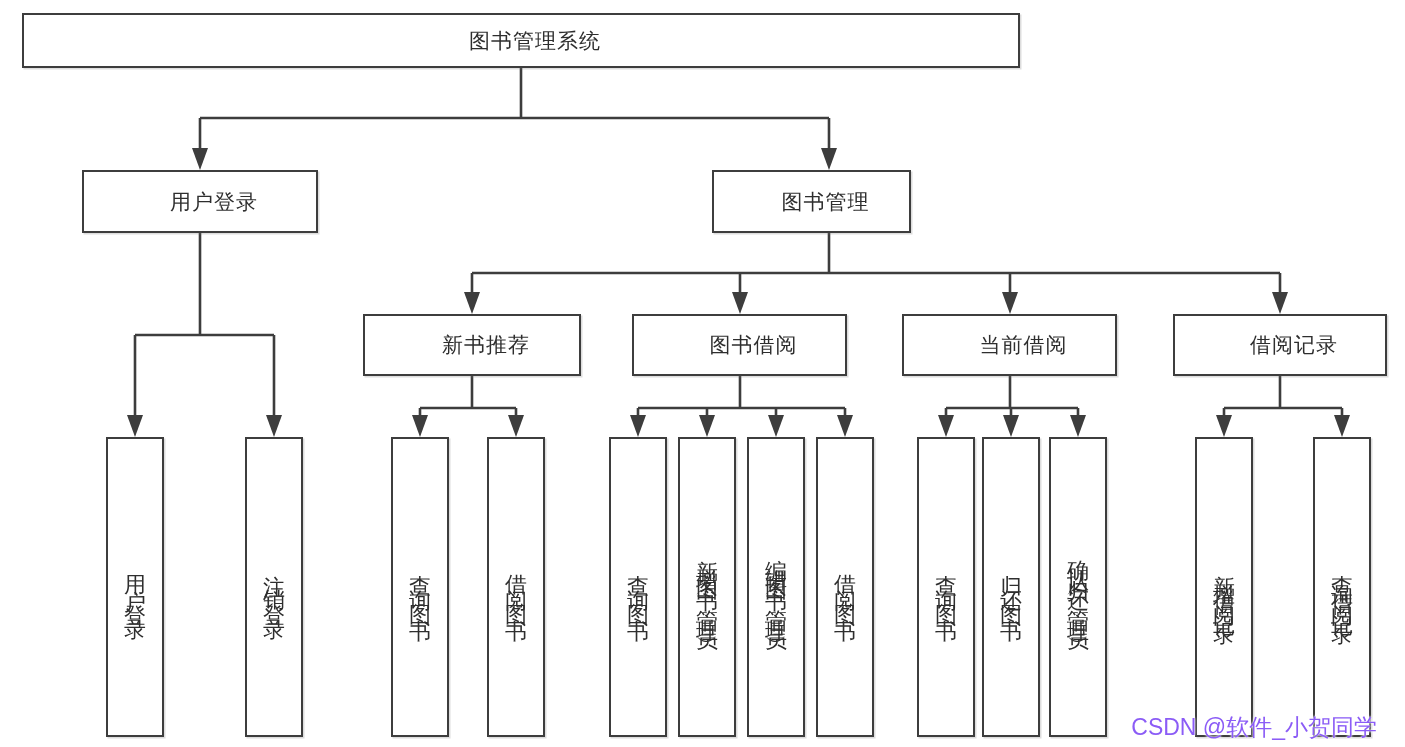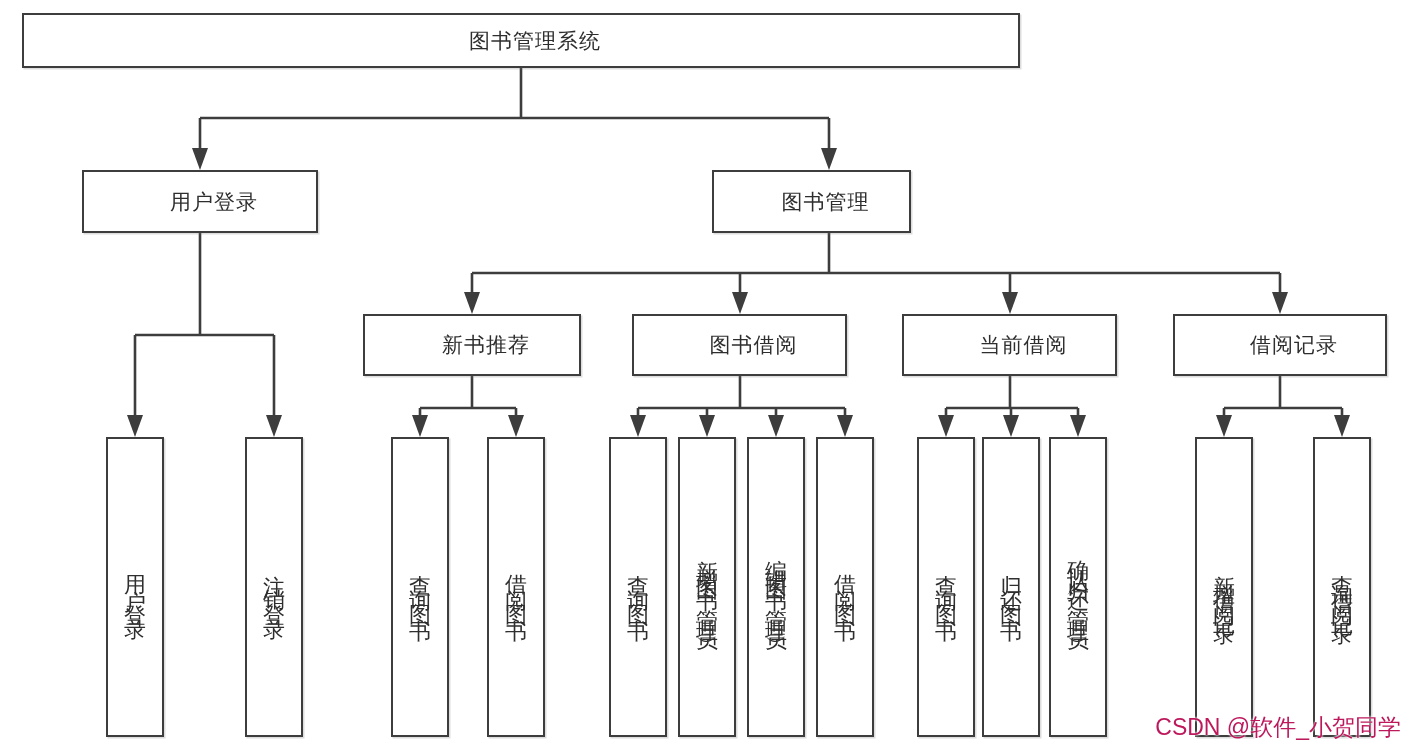--- a/index.html
+++ b/index.html
@@ -50,24 +50,24 @@
     text-orientation: mixed;
     font-size: 22px;
     color: #2e2e2e;
     letter-spacing: 10px;
     line-height: 1;
     white-space: nowrap;
   }
   .leaf.short .vtxt { letter-spacing: 15px; }
   .watermark {
     position: absolute;
-    right: 4px;
+    right: 28px;
     bottom: 4px;
     font-size: 23px;
-    color: #be185d;
+    color: #8b5cf6;
     text-shadow: 0 0 3px #ffffff, 0 0 2px #ffffff;
     z-index: 3;
     white-space: nowrap;
   }
 </style>
 </head>
 <body>
 
 <div class="canvas">
 

